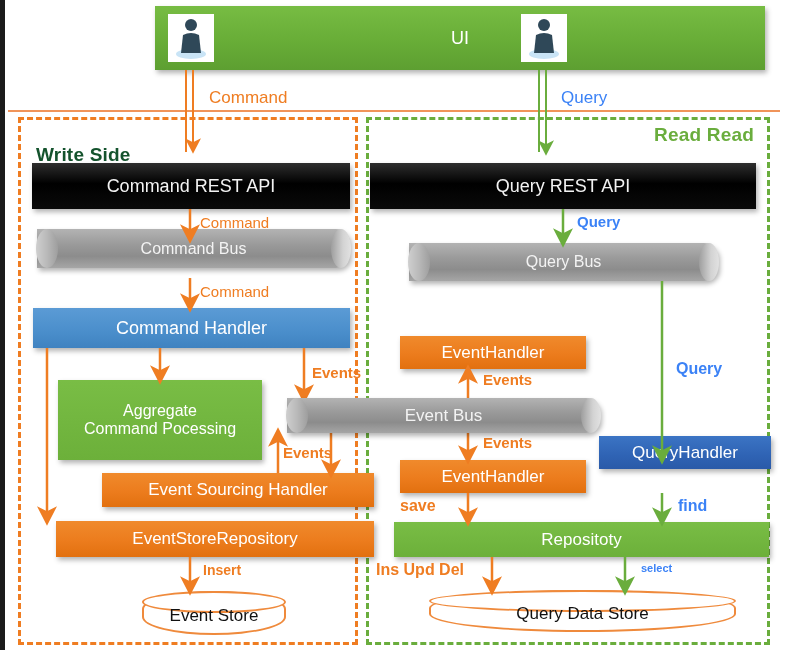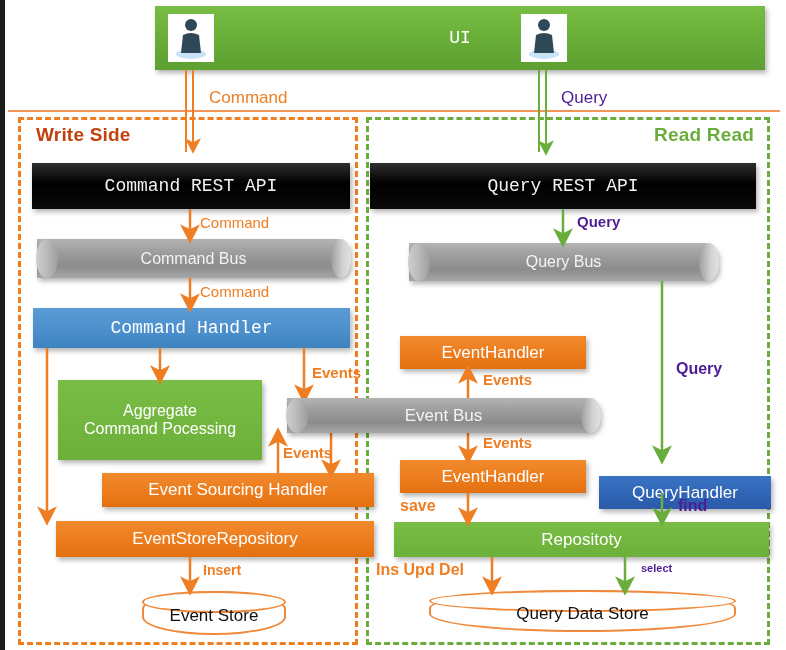--- a/index.html
+++ b/index.html
@@ -47,39 +47,39 @@
          color:#111;}
   .store .ell{position:absolute;left:-2px;right:-2px;top:-2px;height:18px;
          border:2px solid #ef8a3c;border-radius:50%;background:#fff;}
   .store .lbl{position:relative;z-index:3;margin-top:6px;}
 
   
   .region{position:absolute;box-sizing:border-box;background:transparent;}
   .region.write{border:3px dashed #ef7d22;}
   .region.read{border:3px dashed #6aad3d;}
   .region-label{position:absolute;font-weight:bold;font-size:19px;letter-spacing:.2px;}
-  .rl-write{color:#c2410c;}
+  .rl-write{color:#14532d;margin-top:20px;}
   .rl-read{color:#6aad3d;}
 
   .hrule{position:absolute;height:2px;background:#f0945a;}
 
   
   .clabel{position:absolute;font-size:15px;white-space:nowrap;}
   .cl-orange{color:#ef7d22;}
-  .cl-green{color:#4c1d95;}
+  .cl-green{color:#3b82f6;}
   .cl-bold{font-weight:bold;}
 
   
   .person{position:absolute;background:#ffffff;display:flex;align-items:flex-end;
           justify-content:center;overflow:hidden;}
 
   svg.arrows{position:absolute;left:0;top:0;width:786px;height:650px;
              pointer-events:none;}
 
-  .t18{font-size:18px;font-family:Liberation Mono, monospace;}
+  .t18{font-size:18px;}
   .t17{font-size:17px;margin-left:24px;}
   .t16{font-size:16px;}
 </style>
 </head>
 <body>
 
 <div id="stage">
 
   <div class="edge-strip"></div>
 
@@ -108,21 +108,21 @@
       <ellipse cx="23" cy="40" rx="15" ry="5" fill="#c9e4f6"></ellipse>
       <circle cx="23" cy="11" r="6" fill="#2f4858"></circle>
       <path d="M15 21 q8 -4 16 0 l2 18 h-20 z" fill="#2f4858"></path>
     </svg>
   </div>
 
   <div class="box b-black t18" style="left:32px;top:163px;width:318px;height:46px;">
     <span>Command REST API</span>
   </div>
 
-  <div class="bus t16" style="left:37px;top:239px;width:313px;height:39px;">
+  <div class="bus t16" style="left:37px;top:229px;width:313px;height:39px;">
     <span class="cap"></span>
     <span class="rcap"></span>
     <span class="lbl">Command Bus</span>
   </div>
 
   <div class="box b-blue t18" style="left:33px;top:308px;width:317px;height:40px;align-items:center;">
     <span>Command Handler</span>
   </div>
 
   <div class="box b-green-flat t16" style="left:58px;top:380px;width:204px;height:80px;flex-direction:column;">
@@ -154,21 +154,21 @@
   </div>
 
   <div class="box b-orange t17" style="left:376px;top:336px;width:186px;height:33px;">
     <span>EventHandler</span>
   </div>
 
   <div class="box b-orange t17" style="left:376px;top:460px;width:186px;height:33px;">
     <span>EventHandler</span>
   </div>
 
-  <div class="box b-blue-dark t17" style="left:575px;top:476px;width:172px;height:33px;">
+  <div class="box b-blue-dark t17" style="left:575px;top:436px;width:172px;height:33px;">
     <span>QueryHandler</span>
   </div>
 
   <div class="box b-green-flat t17" style="left:370px;top:522px;width:375px;height:35px;">
     <span>Repositoty</span>
   </div>
 
   <div class="store t17" style="left:405px;top:590px;width:307px;height:42px;">
     <span class="ell"></span>
     <span class="lbl">Query Data Store</span>

